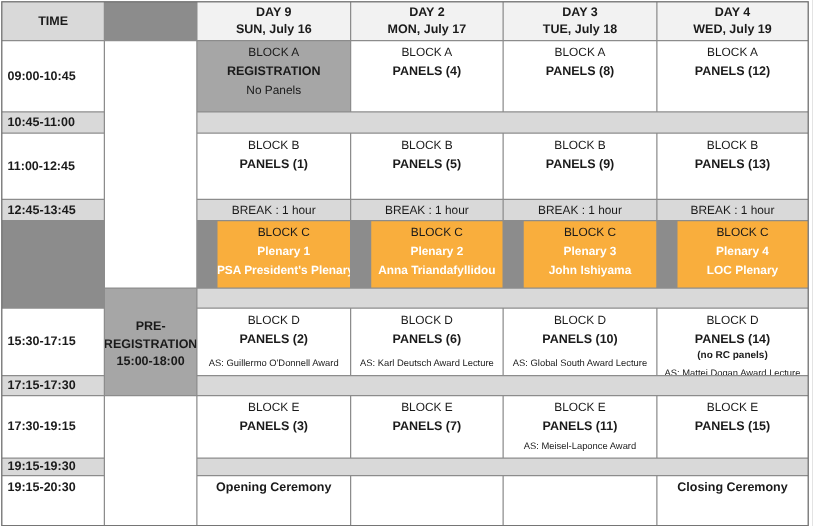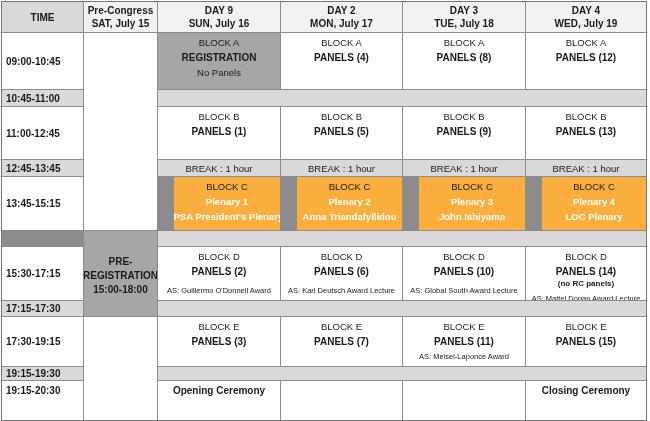--- a/index.html
+++ b/index.html
@@ -35,24 +35,20 @@
   .t-smallbold{font-size:8px;font-weight:bold;margin-top:-3px;white-space:nowrap;}
   .bottom{margin-top:auto;margin-bottom:4px;}
 </style>
 </head>
 <body>
 
 <div id="grid" style="grid-template-columns: 81px 73px 122px 121px 122px 120px; grid-template-rows: 30px 56px 16px 52px 16px 53px 15px 53px 15px 49px 13px 39px;">
     <div class="cell header time-head" style="grid-area: 1 / 1 / span 1 / span 1;">
       <div class="">TIME</div>
     </div>
-    <div class="cell header" style="grid-area: 1 / 2 / span 1 / span 1;">
-      <div class="">Pre-Congress</div>
-      <div class="">SAT, July 15</div>
-    </div>
     <div class="cell header" style="grid-area: 1 / 3 / span 1 / span 1;">
       <div class="">DAY 9</div>
       <div class="">SUN, July 16</div>
     </div>
     <div class="cell header" style="grid-area: 1 / 4 / span 1 / span 1;">
       <div class="">DAY 2</div>
       <div class="">MON, July 17</div>
     </div>
     <div class="cell header" style="grid-area: 1 / 5 / span 1 / span 1;">
       <div class="">DAY 3</div>
@@ -112,23 +108,20 @@
       <div class="">BREAK : 1 hour</div>
     </div>
     <div class="cell band-cell" style="grid-area: 5 / 4 / span 1 / span 1;">
       <div class="">BREAK : 1 hour</div>
     </div>
     <div class="cell band-cell" style="grid-area: 5 / 5 / span 1 / span 1;">
       <div class="">BREAK : 1 hour</div>
     </div>
     <div class="cell band-cell" style="grid-area: 5 / 6 / span 1 / span 1;">
       <div class="">BREAK : 1 hour</div>
-    </div>
-    <div class="cell time-cell" style="grid-area: 6 / 1 / span 1 / span 1;">
-      <div class="">13:45-15:15</div>
     </div>
     <div class="cell bg-orange" style="grid-area: 6 / 3 / span 1 / span 1;">
       <div class="t-plain">BLOCK C</div>
       <div class="t-boldwhite">Plenary 1</div>
       <div class="t-boldwhite">IPSA President's Plenary</div>
     </div>
     <div class="cell bg-orange" style="grid-area: 6 / 4 / span 1 / span 1;">
       <div class="t-plain">BLOCK C</div>
       <div class="t-boldwhite">Plenary 2</div>
       <div class="t-boldwhite">Anna Triandafyllidou</div>

